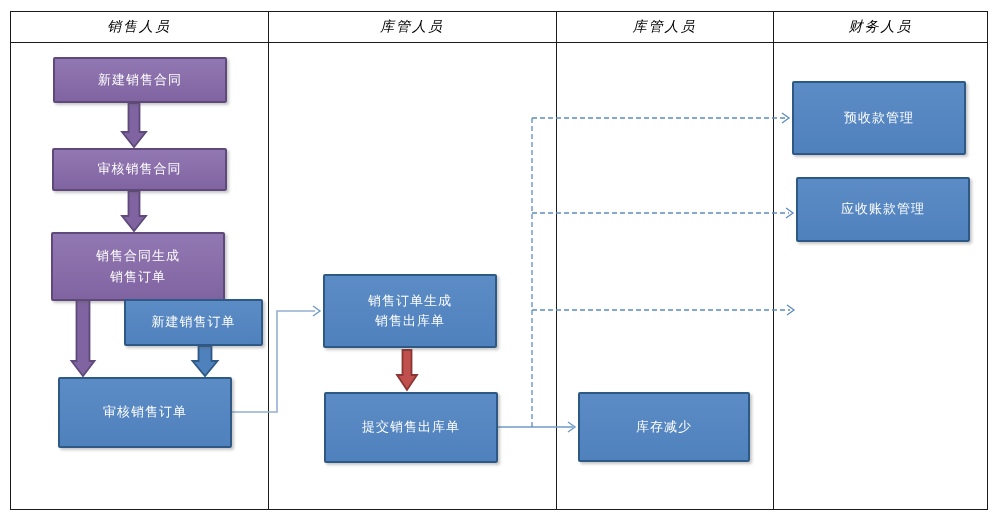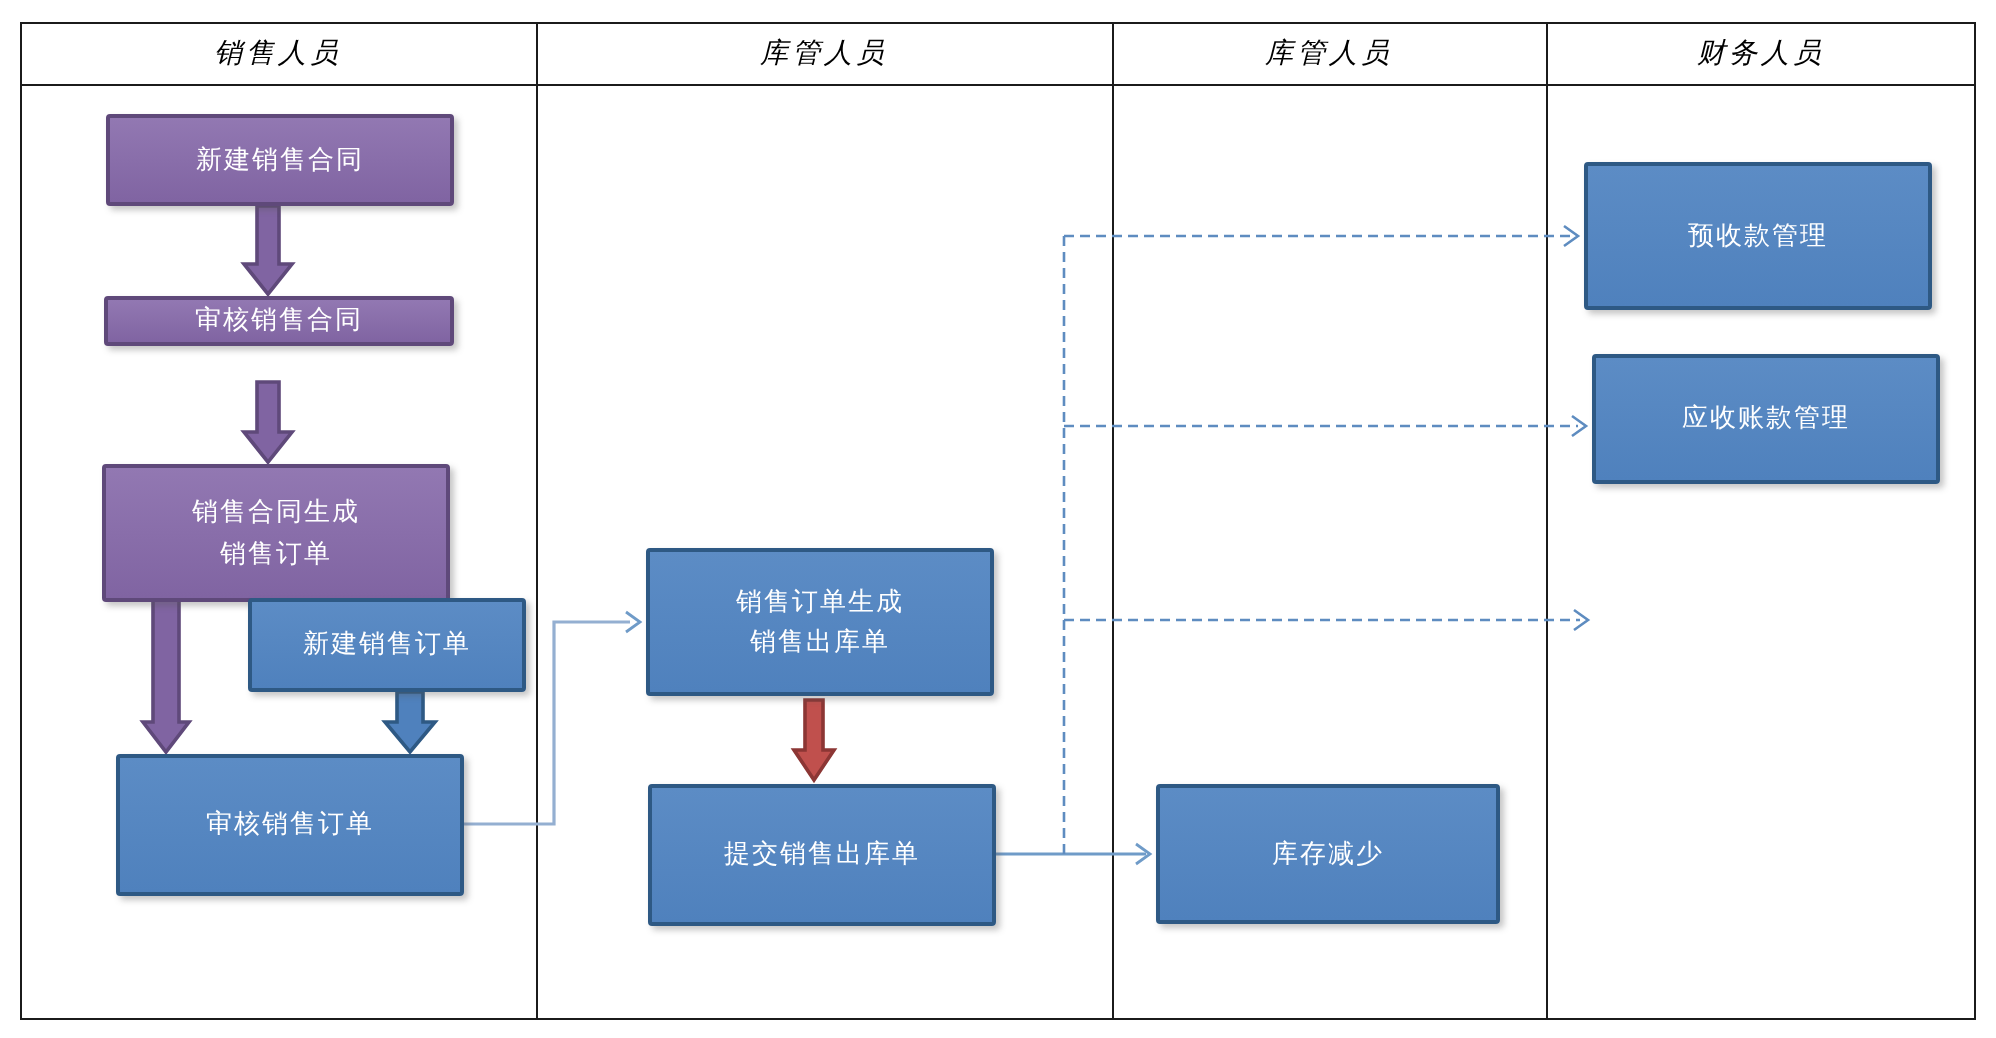--- a/index.html
+++ b/index.html
@@ -80,21 +80,21 @@
     <polyline class="conn-dashed" points="532,427 532,118"></polyline>
     <polyline class="conn-dashed" points="532,118 785,118"></polyline>
     <path class="chev" d="M782,113 L789,118 L782,123"></path>
     <polyline class="conn-dashed" points="532,213 789,213"></polyline>
     <path class="chev" d="M786,208 L793,213 L786,218"></path>
     <polyline class="conn-dashed" points="532,310 790,310"></polyline>
     <path class="chev" d="M787,305 L794,310 L787,315"></path>
   </svg>
 
   <div class="node purple" style="left:53px;top:57px;width:174px;height:46px">新建销售合同</div>
-  <div class="node purple" style="left:52px;top:148px;width:175px;height:25px">审核销售合同</div>
+  <div class="node purple" style="left:52px;top:148px;width:175px;height:43px">审核销售合同</div>
   <div class="node purple" style="left:51px;top:232px;width:174px;height:69px">销售合同生成
 销售订单</div>
   <div class="node blue" style="left:124px;top:299px;width:139px;height:47px">新建销售订单</div>
   <div class="node blue" style="left:58px;top:377px;width:174px;height:71px">审核销售订单</div>
 
   <div class="node blue" style="left:324px;top:392px;width:174px;height:71px">提交销售出库单</div>
   <div class="node blue" style="left:323px;top:274px;width:174px;height:74px">销售订单生成
 销售出库单</div>
 
   <div class="node blue" style="left:578px;top:392px;width:172px;height:70px">库存减少</div>

